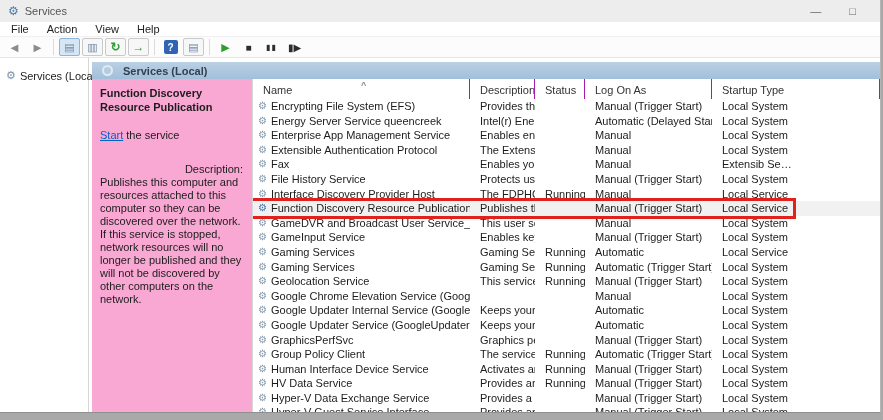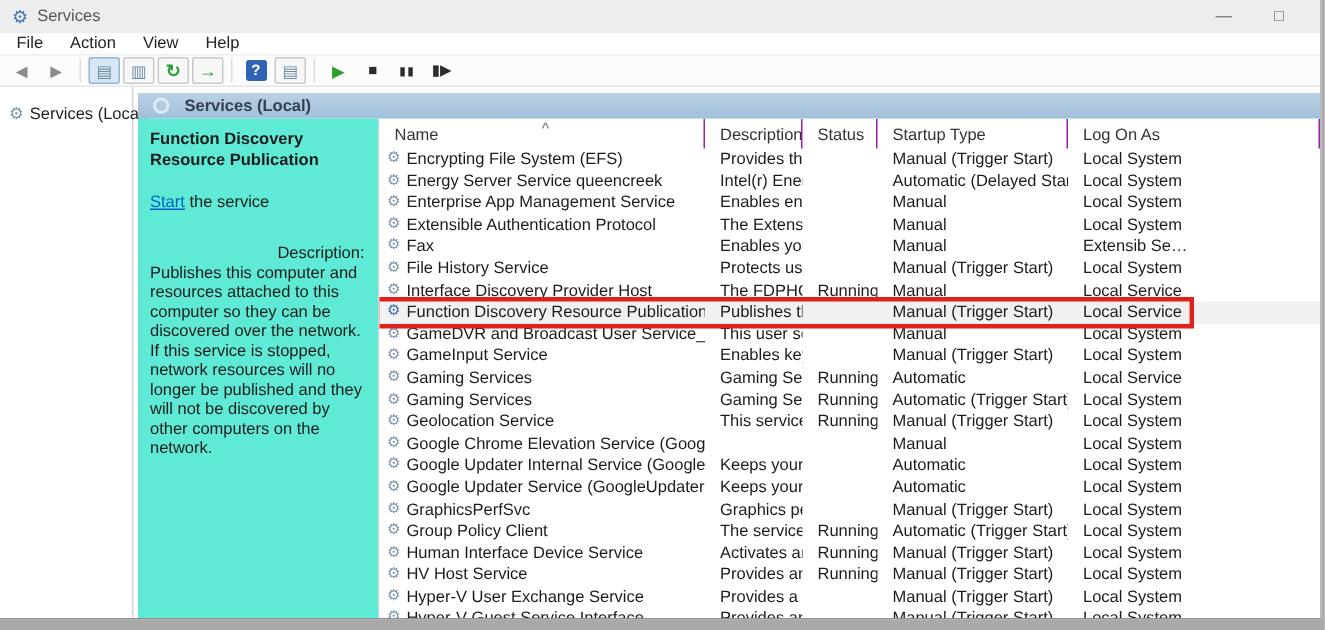--- a/index.html
+++ b/index.html
@@ -44,21 +44,21 @@
   .tree .titem { display:flex; align-items:center; gap:4px; white-space:nowrap; }
   .tree .gear { color:#7b93ab; font-size:11px; }
 
   .right { flex:1; display:flex; flex-direction:column; margin-left:3px; }
   .panel-header { margin-top:4px; height:17px;
     background:linear-gradient(#bad0e4,#a2bfda);
     display:flex; align-items:center; font-size:11px; font-weight:bold; color:#33414f; }
   .panel-header .circ { width:11px; height:11px; border-radius:50%;
     border:2px solid #dfeaf4; background:#b4cce2; margin:0 10px 0 10px; }
 
-  .panel-body { flex:1; display:flex; background:#5eead4; overflow:hidden; }
+  .panel-body { flex:1; display:flex; background:#f9a8d4; overflow:hidden; }
   .descpanel { width:160px; padding:8px 9px 0 8px; font-size:11px; color:#1c1c1c; }
   .descpanel .svc-title { font-weight:bold; line-height:1.25; }
   .descpanel .startline { margin-top:14px; }
   .descpanel a.link { color:#0563c1; text-decoration:underline; cursor:pointer; }
   .descpanel .dlabel { margin-top:22px;text-align:right; }
   .descpanel .dtext { margin-top:1px; line-height:13px; }
 
   .list { flex:1; border-left:1px solid #d8d8d8; position:relative; font-size:11px;
     color:#1c1c1c; overflow:hidden; background:#fff; }
   .lheader { display:grid; grid-template-columns:217px 65px 50px 127px 1fr;
@@ -165,22 +165,22 @@
           <div class="dlabel">Description:</div>
           <div class="dtext">Publishes this computer and resources attached to this computer so they can be discovered over the network.  If this service is stopped, network resources will no longer be published and they will not be discovered by other computers on the network.</div>
         </div>
 
         <div class="list">
           <div class="lheader" id="lheader">
             <span class="sort">^</span>
           <div class="hcell">Name</div>
               <div class="hcell">Description</div>
               <div class="hcell">Status</div>
+              <div class="hcell">Log On As</div>
               <div class="hcell">Startup Type</div>
-              <div class="hcell">Log On As</div>
             </div>
           <div class="rows">
 
               <div class="row">
                 <span class="cell namec">
                   <span class="gear">⚙</span>
                   <span>Encrypting File System (EFS)</span>
                 </span>
                 <span class="cell">Provides the…</span>
                 <span class="cell"></span>
@@ -382,32 +382,32 @@
                 </span>
                 <span class="cell">Activates an…</span>
                 <span class="cell">Running</span>
                 <span class="cell">Manual (Trigger Start)</span>
                 <span class="cell">Local System</span>
               </div>
 
               <div class="row">
                 <span class="cell namec">
                   <span class="gear">⚙</span>
-                  <span>HV Host Service</span>
+                  <span>HV Data Service</span>
                 </span>
                 <span class="cell">Provides an i…</span>
                 <span class="cell">Running</span>
                 <span class="cell">Manual (Trigger Start)</span>
                 <span class="cell">Local System</span>
               </div>
 
               <div class="row">
                 <span class="cell namec">
                   <span class="gear">⚙</span>
-                  <span>Hyper-V User Exchange Service</span>
+                  <span>Hyper-V Data Exchange Service</span>
                 </span>
                 <span class="cell">Provides a m…</span>
                 <span class="cell"></span>
                 <span class="cell">Manual (Trigger Start)</span>
                 <span class="cell">Local System</span>
               </div>
 
               <div class="row">
                 <span class="cell namec">
                   <span class="gear">⚙</span>

